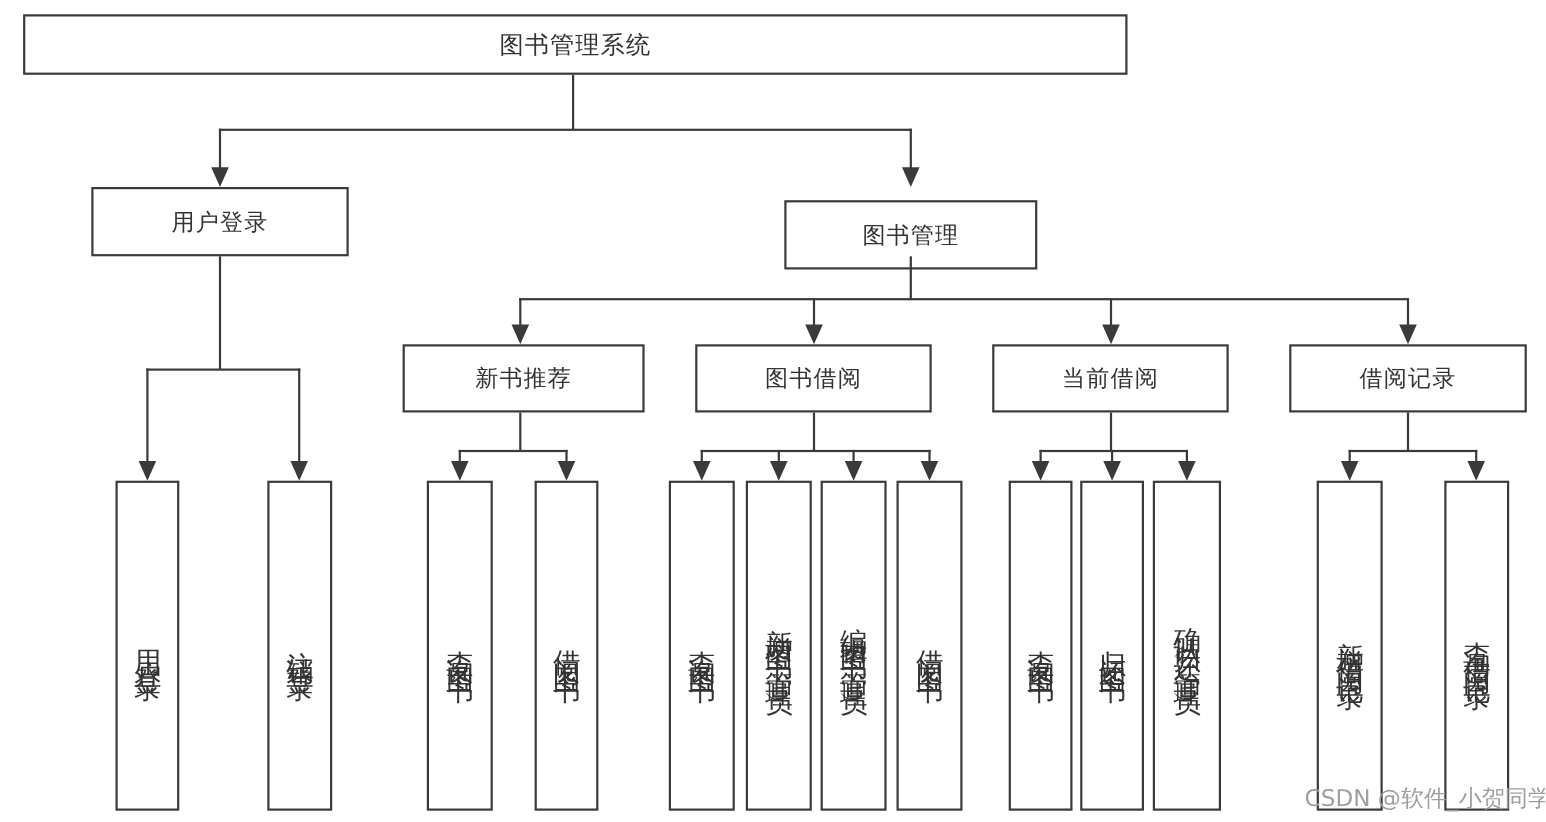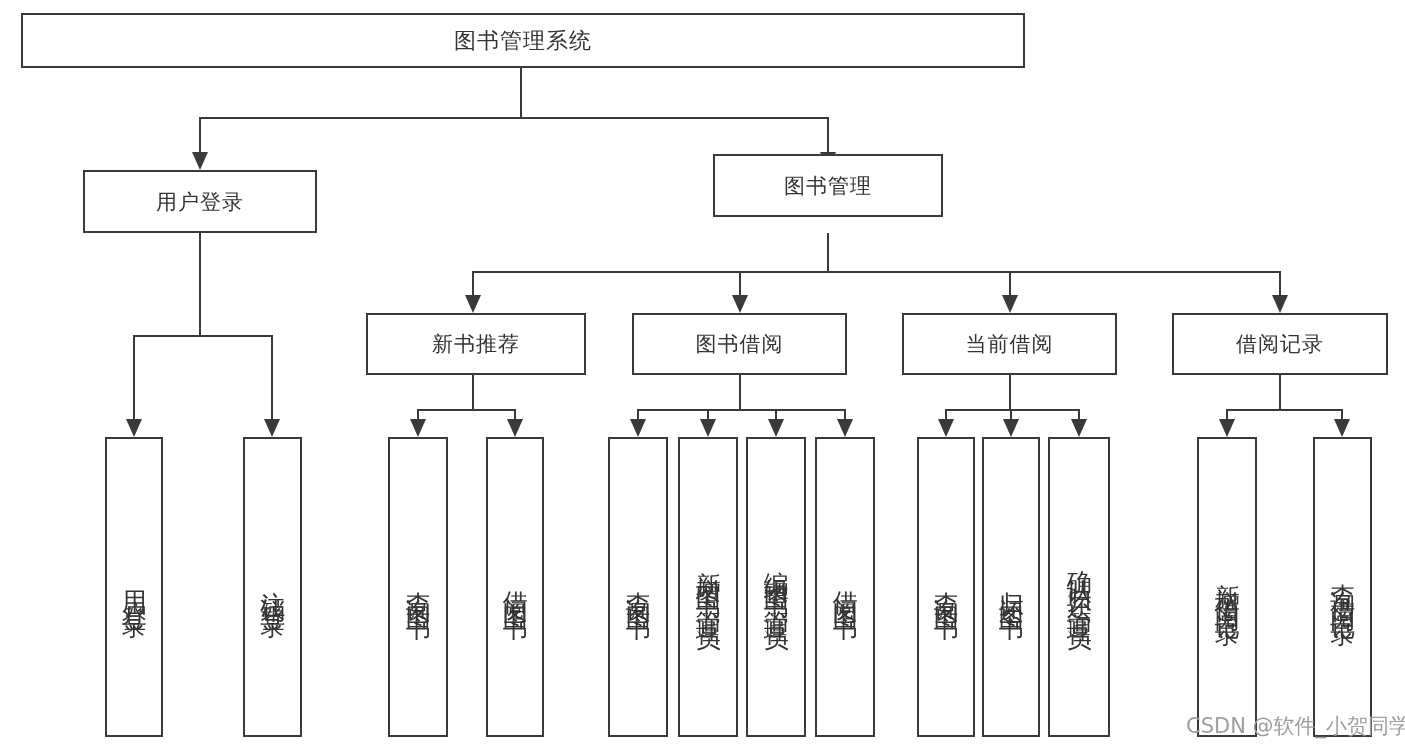--- a/index.html
+++ b/index.html
@@ -57,21 +57,21 @@
   <div class="vline" style="left:520px;top:68px;height:50px"></div>
   <div class="hline" style="left:199px;top:117px;width:630px"></div>
   <div class="vline" style="left:199px;top:117px;height:36px"></div>
   <div class="arrow" style="left:192px;top:152px"></div>
   <div class="vline" style="left:827px;top:117px;height:36px"></div>
   <div class="arrow" style="left:820px;top:152px"></div>
 
   <div class="box h" style="left:83px;top:170px;width:234px;height:63px">
     <span>用户登录</span>
   </div>
-  <div class="box h" style="left:713px;top:154px;width:230px;height:63px">
+  <div class="box h" style="left:713px;top:182px;width:230px;height:63px">
     <span>图书管理</span>
   </div>
 
   <div class="vline" style="left:199px;top:233px;height:103px"></div>
   <div class="hline" style="left:133px;top:335px;width:140px"></div>
   <div class="vline" style="left:133px;top:335px;height:85px"></div>
   <div class="arrow" style="left:126px;top:419px"></div>
   <div class="vline" style="left:271px;top:335px;height:85px"></div>
   <div class="arrow" style="left:264px;top:419px"></div>
 

